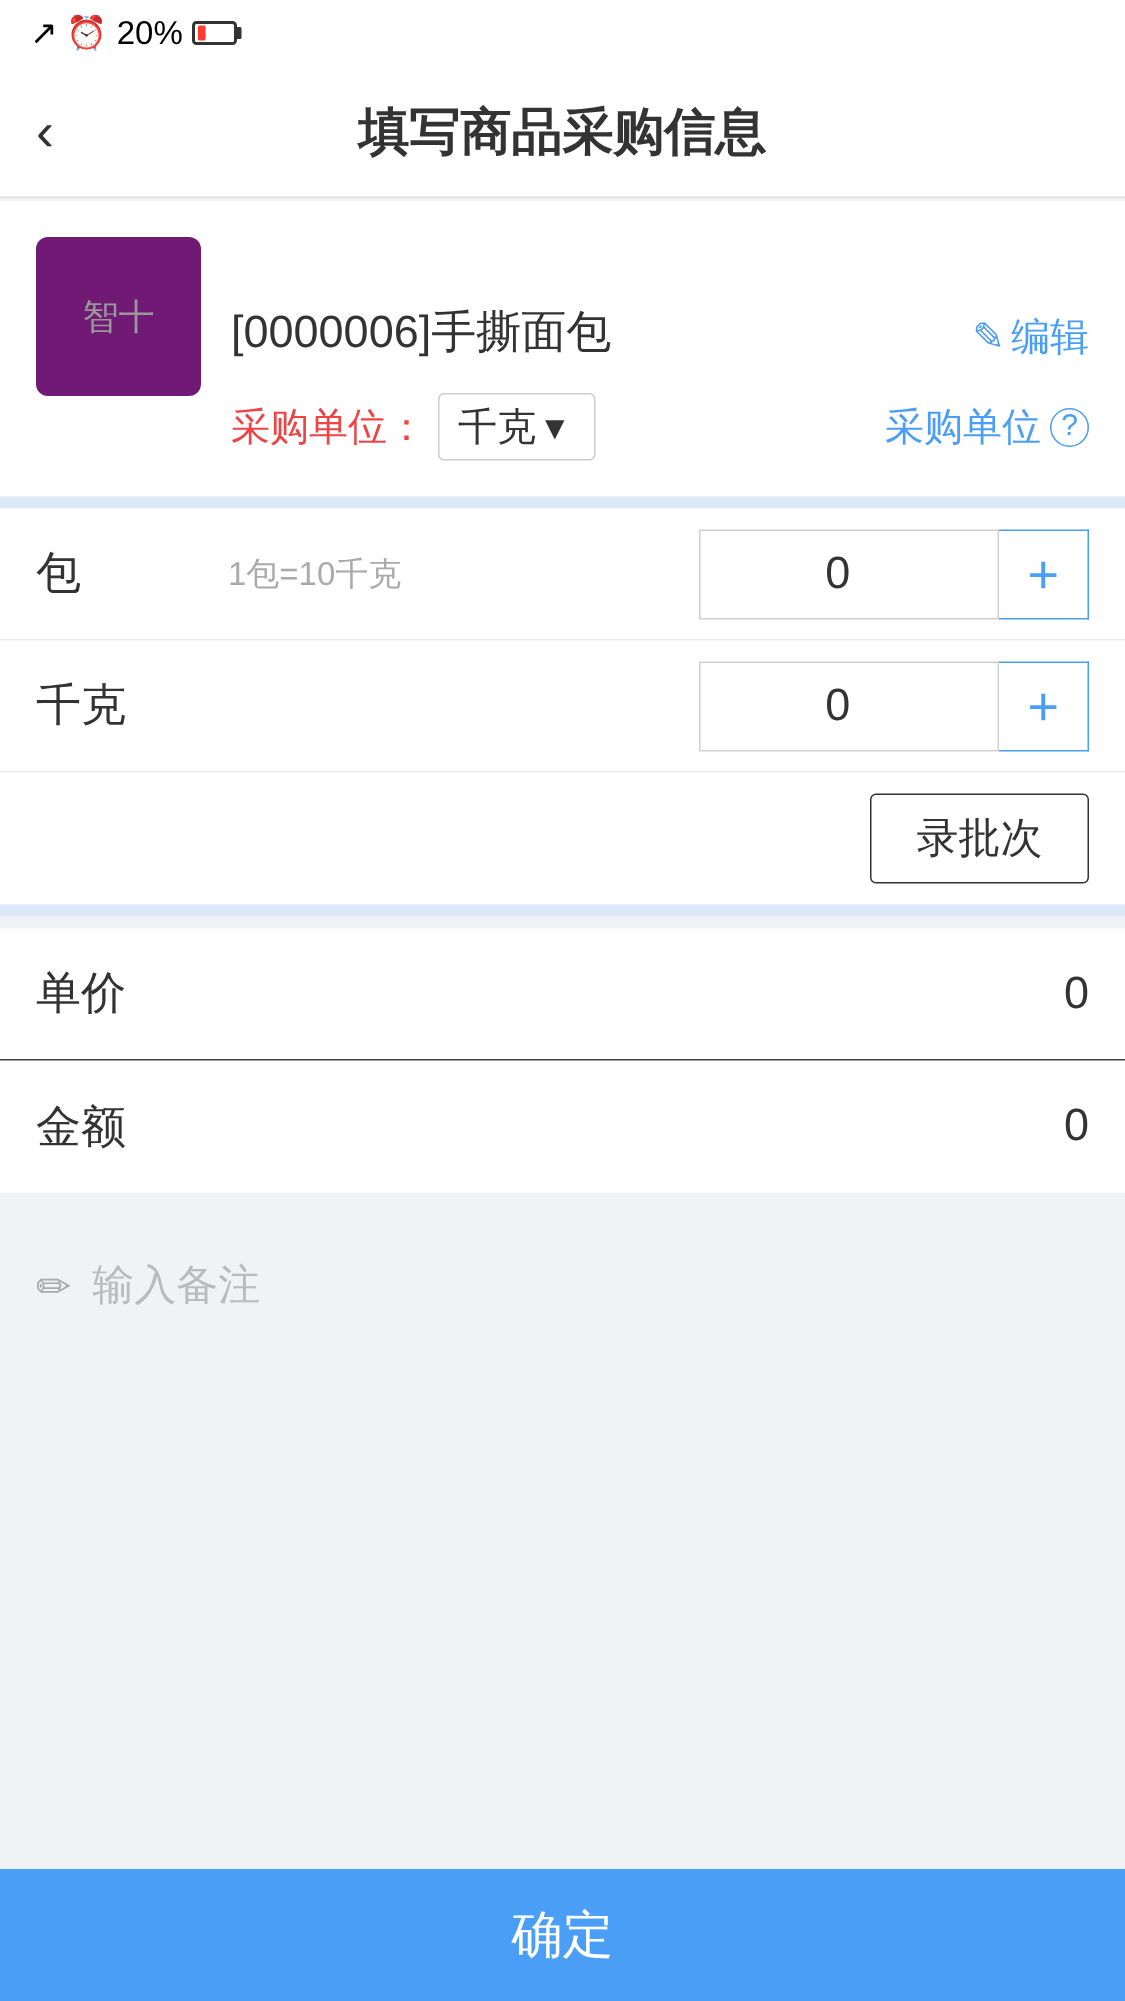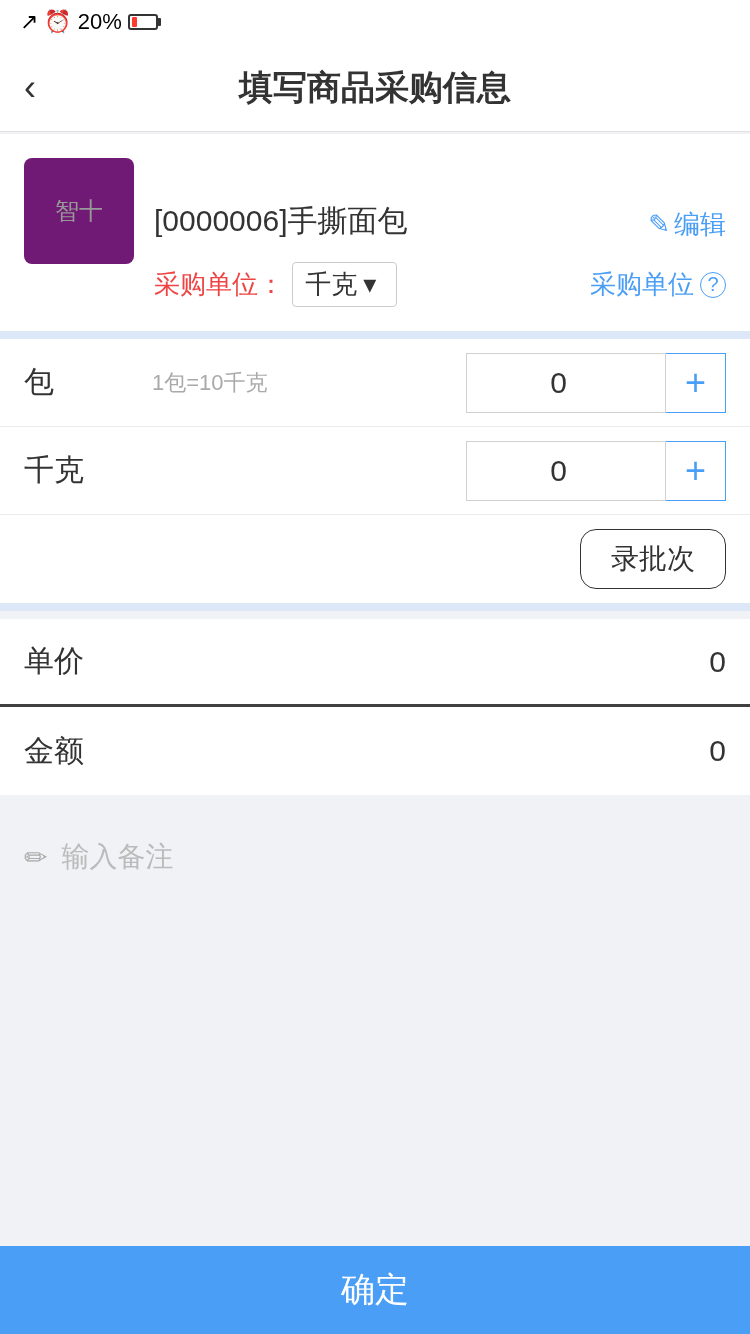--- a/index.html
+++ b/index.html
@@ -192,39 +192,39 @@
       display: flex;
       align-items: center;
       padding: 0 24px;
       min-height: 88px;
       background: #fff;
     }
     .total-label { font-size: 30px; color: #333; }
     .record-btn {
       margin-left: auto;
       border: 1px solid #333;
-      border-radius: 16px;
+      border-radius: 4px;
       padding: 10px 30px;
       font-size: 28px;
       color: #333;
       background: #fff;
       cursor: pointer;
     }
 
     
     .price-section {
       background: #fff;
       margin-top: 8px;
     }
     .price-row {
       display: flex;
       align-items: center;
       padding: 0 24px;
       min-height: 88px;
-      border-bottom: 3px solid #404040;
+      border-bottom: 1px solid #404040;
     }
     .price-row:last-child { border-bottom: none; }
     .price-label { font-size: 30px; color: #333; }
     .price-value { margin-left: auto; font-size: 30px; color: #333; }
 
     
     .notes-section {
       background: #f0f2f5;
       padding: 24px;
       min-height: 120px;

